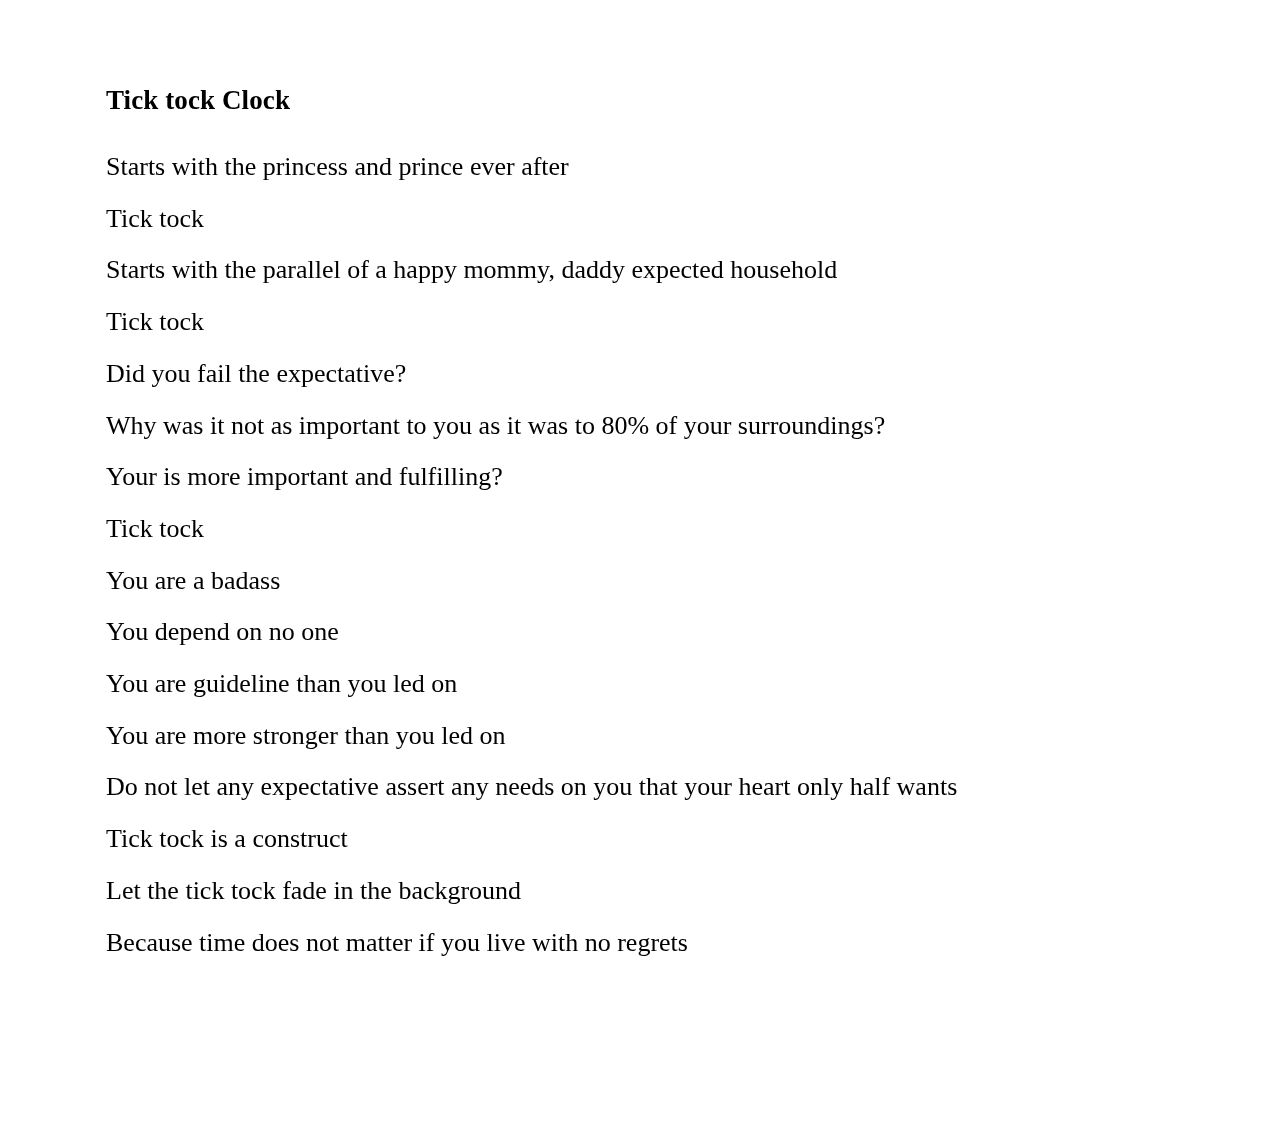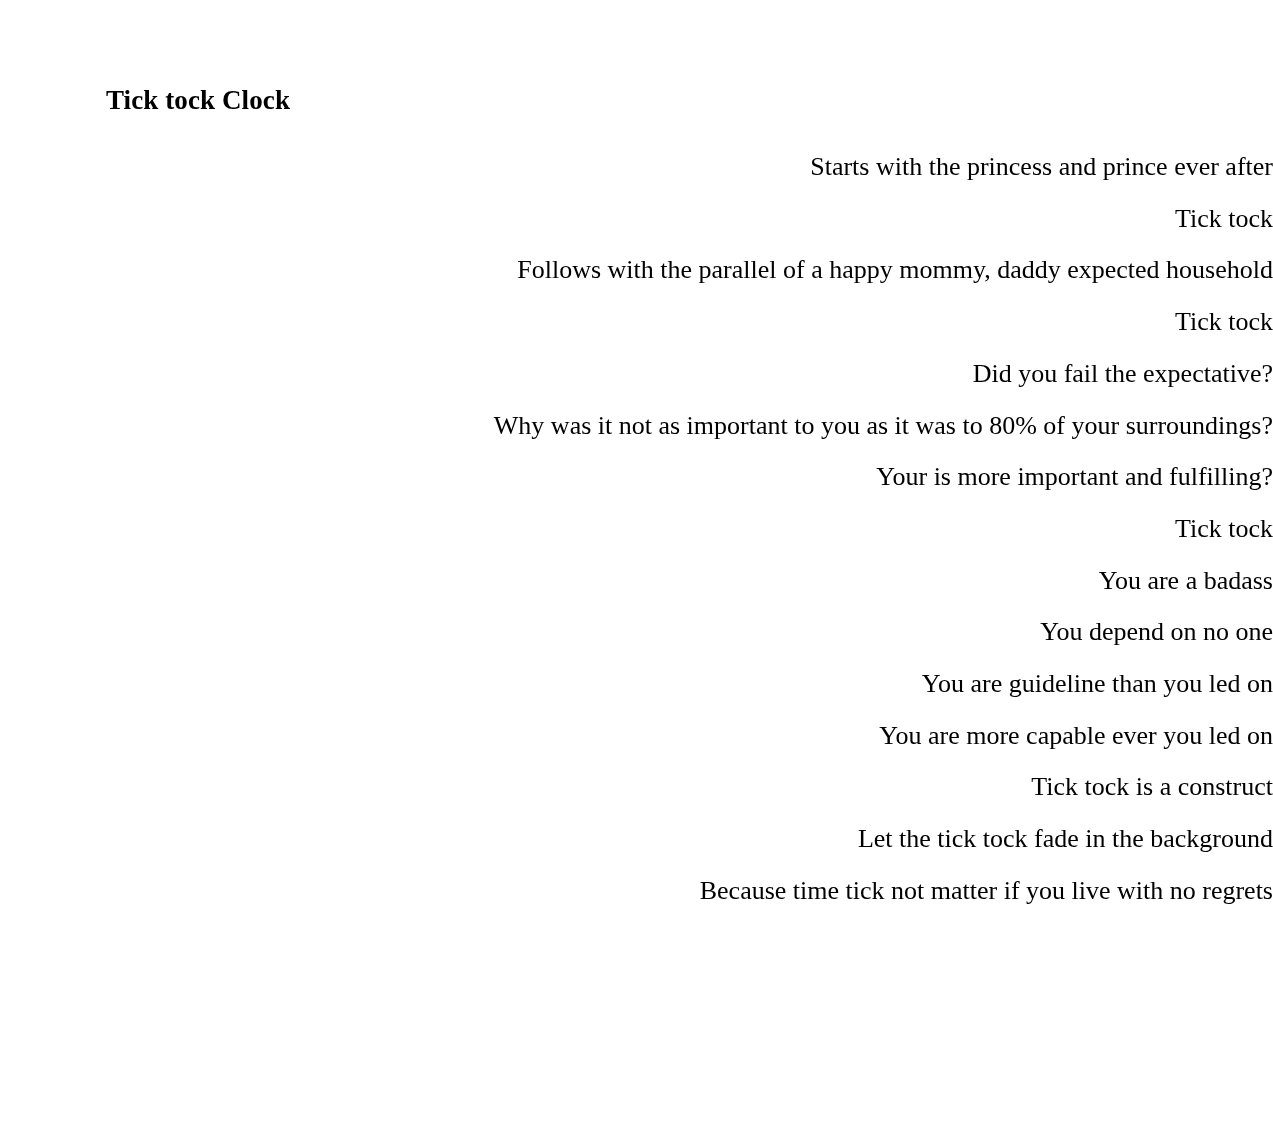--- a/index.html
+++ b/index.html
@@ -38,41 +38,41 @@
     margin-top: 27px;
   }
   .poem-line {
     font-size: 26px;
     font-weight: normal;
     line-height: 51.7px;
     margin: 0;
     padding: 0;
     white-space: pre;
     color: #000000;
-    text-align: right;
   }
 </style>
 </head>
 <body>
 
 <div class="page">
 
   <h1 class="doc-title">Tick tock Clock</h1>
 
   <div class="body-block">
     <p class="poem-line">Starts with the princess and prince ever after</p>
     <p class="poem-line">Tick tock</p>
-    <p class="poem-line">Follows with the parallel of a happy mommy, daddy expected household</p>
+    <p class="poem-line">Starts with the parallel of a happy mommy, daddy expected household</p>
     <p class="poem-line">Tick tock</p>
     <p class="poem-line">Did you fail the expectative?</p>
     <p class="poem-line">Why was it not as important to you as it was to 80% of your surroundings?</p>
     <p class="poem-line">Your is more important and fulfilling?</p>
     <p class="poem-line">Tick tock</p>
     <p class="poem-line">You are a badass</p>
     <p class="poem-line">You depend on no one</p>
     <p class="poem-line">You are guideline than you led on</p>
-    <p class="poem-line">You are more capable ever you led on</p>
+    <p class="poem-line">You are more stronger than you led on</p>
+    <p class="poem-line">Do not let any expectative assert any needs on you that your heart only half wants</p>
     <p class="poem-line">Tick tock is a construct</p>
     <p class="poem-line">Let the tick tock fade in the background</p>
-    <p class="poem-line">Because time tick not matter if you live with no regrets</p>
+    <p class="poem-line">Because time does not matter if you live with no regrets</p>
   </div>
 
 </div>
 
 </body></html>

